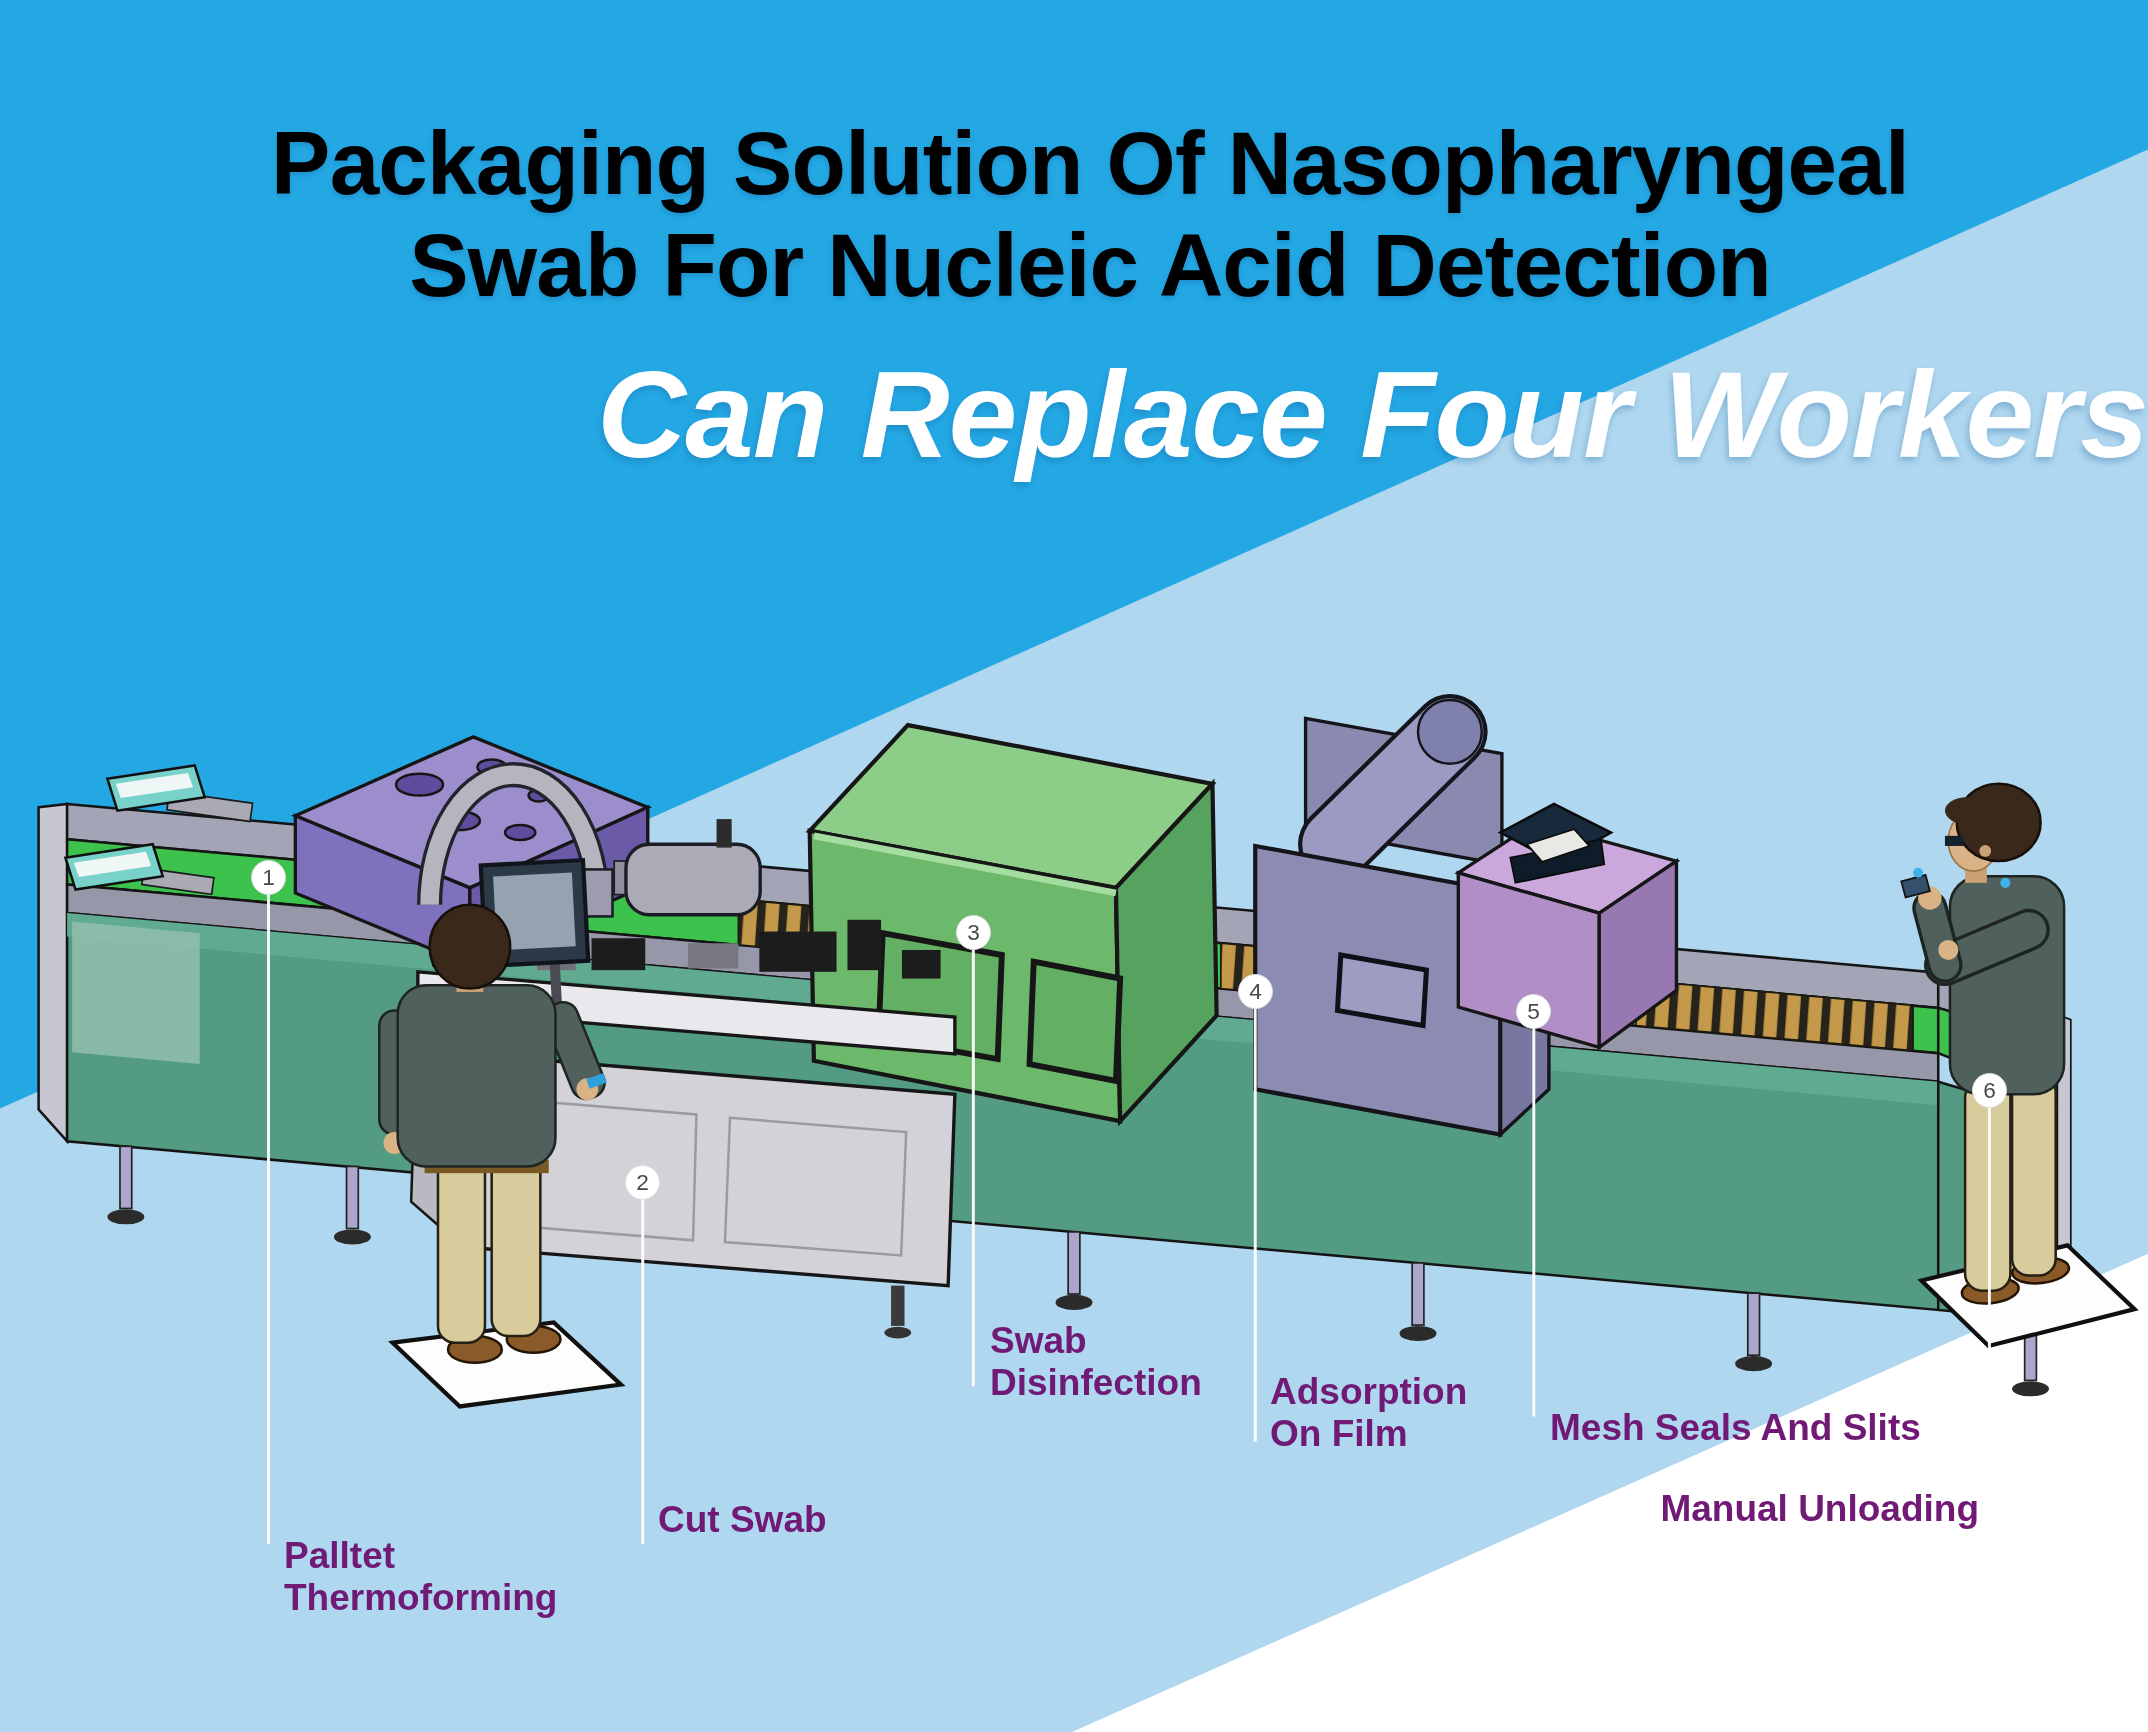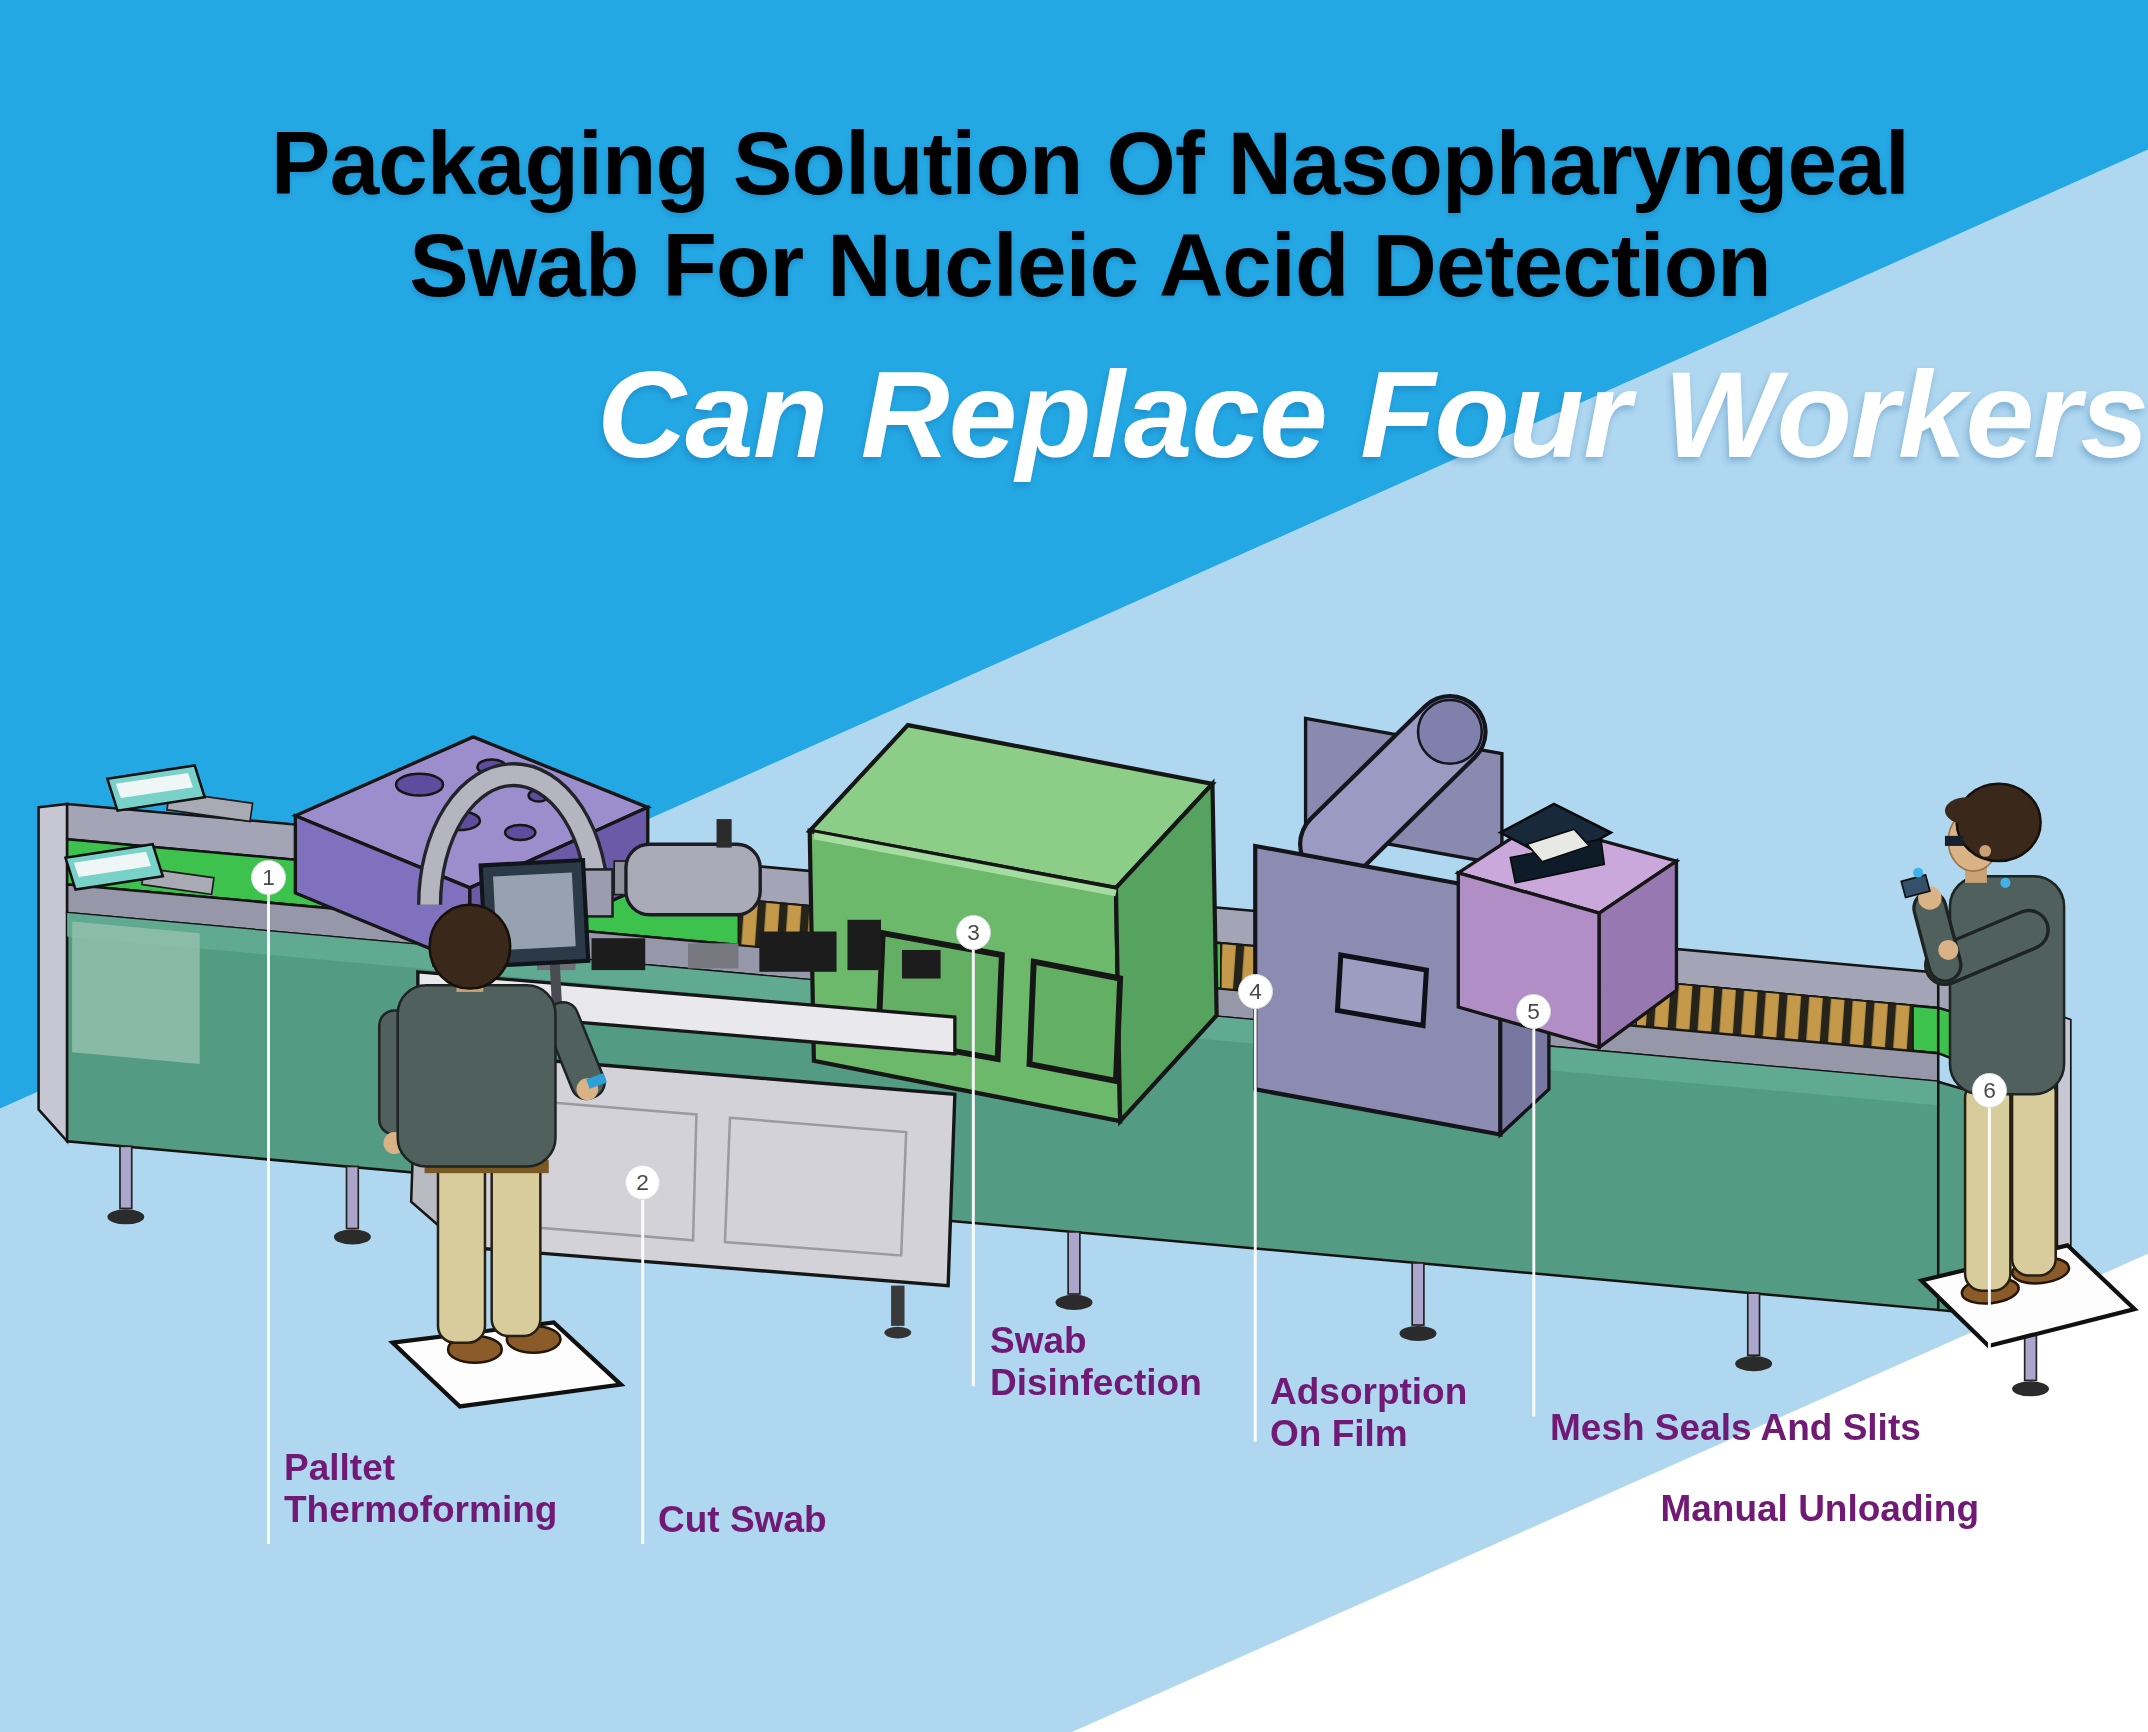--- a/index.html
+++ b/index.html
@@ -36,21 +36,21 @@
     display:flex;align-items:center;justify-content:center;
   }
   .co1{left:251px;top:860px;} .co2{left:625px;top:1165px;}
   .co3{left:956px;top:915px;} .co4{left:1238px;top:974px;}
   .co5{left:1516px;top:994px;} .co6{left:1972px;top:1073px;}
   .step-label{
     position:absolute;color:#701a75;font-weight:bold;font-size:37px;line-height:42px;
     white-space:nowrap;
   }
   .step-label span{display:block;}
-  .l1{left:284px;top:1447px;} .l2{left:658px;top:1499px;}
+  .l1{left:284px;top:1535px;} .l2{left:658px;top:1499px;}
   .l3{left:990px;top:1320px;} .l4{left:1270px;top:1371px;}
   .l5{left:1550px;top:1407px;} .l6{right:169px;top:1488px;text-align:left;}
 </style>
 </head>
 <body>
 
 <div class="canvas">
   <div class="bg-light"></div>
   <div class="bg-white"></div>
 

